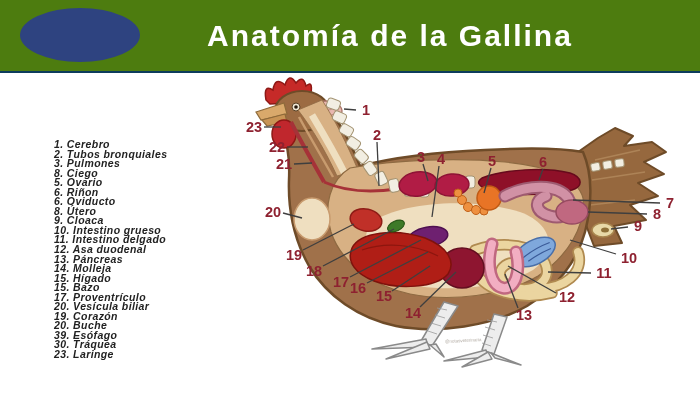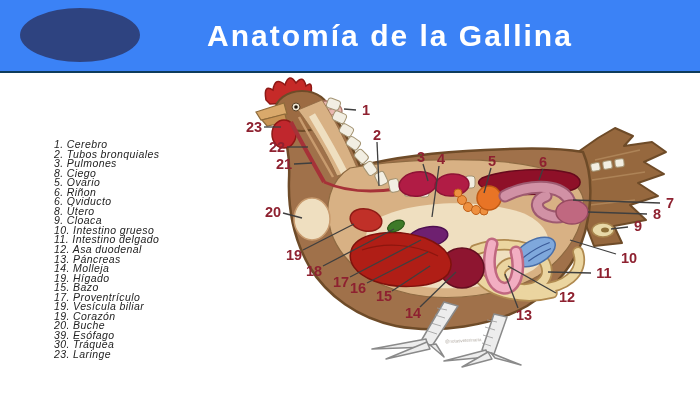--- a/index.html
+++ b/index.html
@@ -18,63 +18,63 @@
   }
   .page-title{
     position:absolute;left:140px;top:0;width:500px;height:71px;
     margin:0;display:flex;align-items:center;justify-content:center;
     font-size:30px;font-weight:bold;letter-spacing:2px;white-space:nowrap;
   }
   
   .legend{
     position:absolute;left:54px;top:140px;margin:0;padding:0;
     list-style:none;
-    font-weight:normal;font-style:italic;
+    font-weight:bold;font-style:italic;
     font-size:10.5px;line-height:9.55px;letter-spacing:0.4px;
     white-space:nowrap;
   }
   
   .diagram-svg{
     position:absolute;left:0;top:0;width:700px;height:400px;
   }
   .diagram-svg text.callout{
     font-family:"Liberation Sans",sans-serif;
     font-weight:bold;font-size:14.5px;
   }
   .watermark-text{
     font-family:"Liberation Sans",sans-serif;
   }
 </style>
 </head>
 <body>
 
-<div class="header" id="header" style="background: #3b82f6; text-decoration: underline;">
+<div class="header" id="header" style="background: #4d7c0f; text-decoration: underline;">
   <span class="header-oval" id="header-oval" style="background: rgb(46, 67, 128);"></span>
   <h1 class="page-title" id="page-title" style="color: rgb(255, 255, 255);">Anatomía de la Gallina</h1>
 </div>
 
 <ol class="legend" id="legend-list" style="color: rgb(34, 34, 34);">
     <li>1. Cerebro</li>
     <li>2. Tubos bronquiales</li>
     <li>3. Pulmones</li>
     <li>8. Ciego</li>
     <li>5. Ovario</li>
     <li>6. Riñon</li>
     <li>6. Oviducto</li>
     <li>8. Útero</li>
     <li>9. Cloaca</li>
     <li>10. Intestino grueso</li>
     <li>11. Intestino delgado</li>
     <li>12. Asa duodenal</li>
     <li>13. Páncreas</li>
     <li>14. Molleja</li>
-    <li>19. Hígado</li>
+    <li>15. Hígado</li>
     <li>15. Bazo</li>
     <li>17. Proventrículo</li>
-    <li>19. Vesícula biliar</li>
+    <li>20. Vesícula biliar</li>
     <li>19. Corazón</li>
     <li>20. Buche</li>
     <li>39. Esófago</li>
     <li>30. Tráquea</li>
     <li>23. Laringe</li>
   </ol>
 
 <svg class="diagram-svg" id="diagram-svg" viewBox="0 0 700 400">
 
   <polygon points="578,152 598,138 615,128 633,136 624,146 652,142 666,152 644,162 664,174 638,183 658,196 630,205 646,220 614,226 622,243 594,246 586,225 581,196" fill="#96683E" stroke="#6E4B28" stroke-width="2" stroke-linejoin="round"></polygon>

